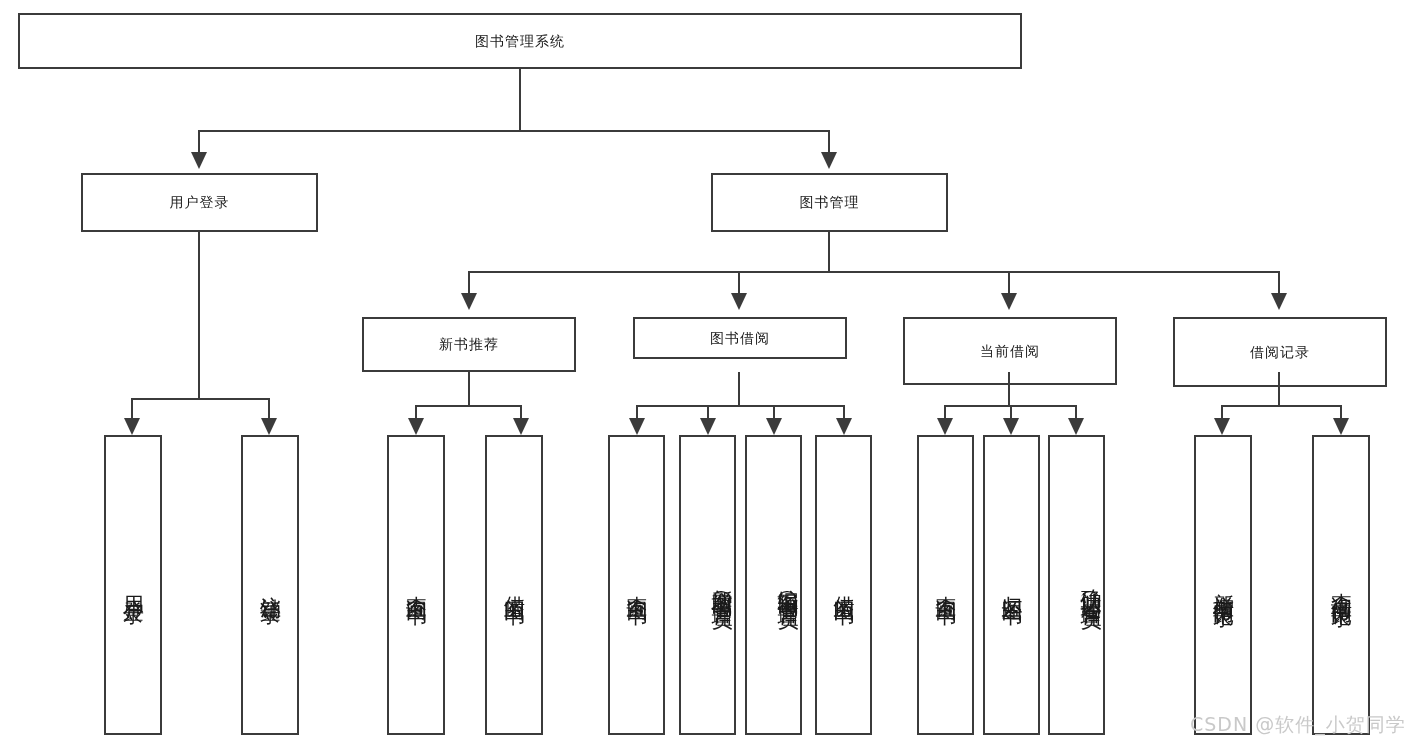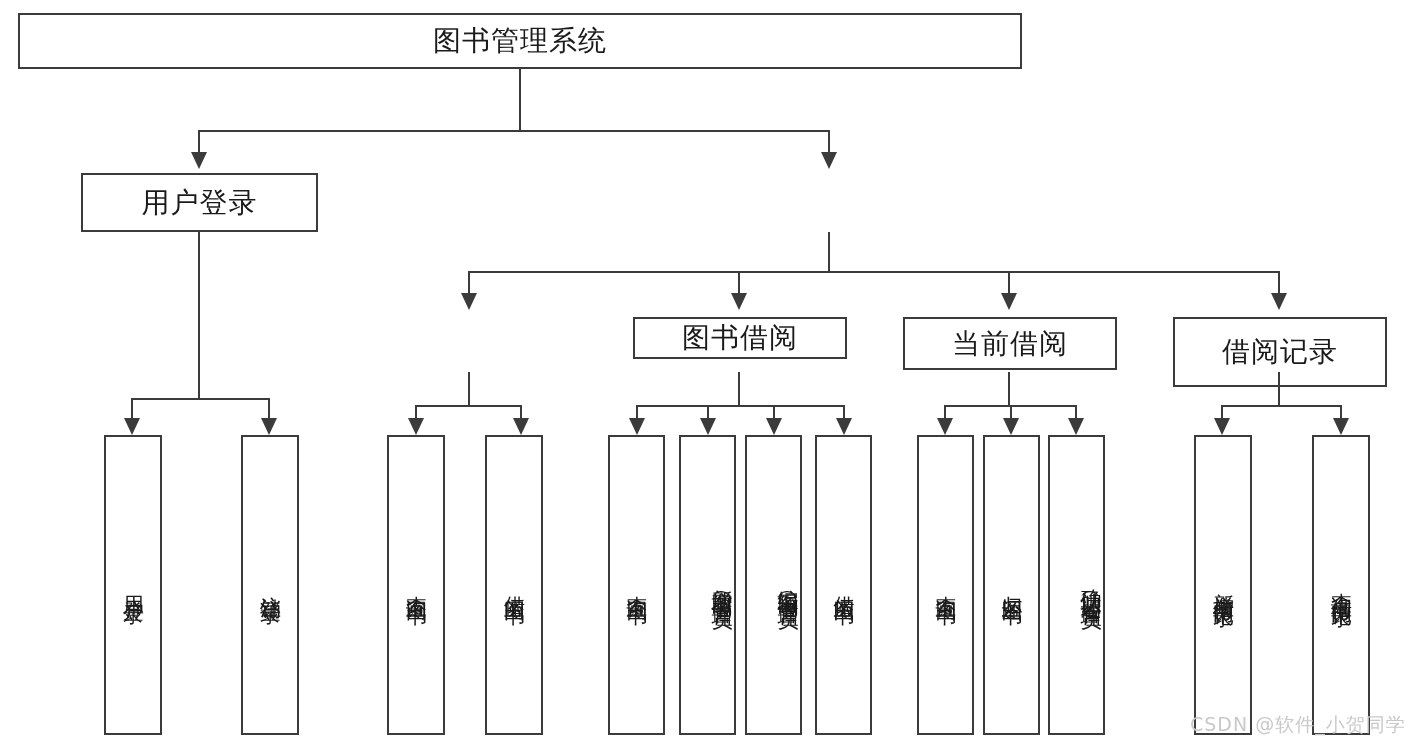--- a/index.html
+++ b/index.html
@@ -22,21 +22,21 @@
     box-sizing: border-box;
     border: 2px solid #3b3b3b;
     background: #ffffff;
     display: flex;
     align-items: center;
     justify-content: center;
     color: #1a1a1a;
     line-height: 1.18;
   }
   .node.horiz {
-    font-size: 28px;
+    font-size: 14px;
     letter-spacing: 1px;
     text-align: center;
   }
   .node.vert {
     writing-mode: vertical-rl;
     text-orientation: upright;
     font-size: 21px;
     letter-spacing: 3px;
     text-align: center;
     padding-top: 4px;
@@ -80,44 +80,50 @@
   <div class="edge v" style="left:199px; top:69px; width:2px; height:0px;"></div>
   <div class="edge v" style="left:519px; top:69px; height:62px;"></div>
   <div class="edge h" style="left:198px; top:130px; width:632px;"></div>
   <div class="edge v" style="left:198px; top:130px; height:22px;"></div>
   <div class="arrow" style="left:191px; top:152px;"></div>
   <div class="edge v" style="left:828px; top:130px; height:22px;"></div>
   <div class="arrow" style="left:821px; top:152px;"></div>
 
   <div class="node horiz" style="left:81px; top:173px; width:237px; height:59px;">
     <span>用户登录</span>
+  </div>
+  <div class="node horiz" style="left:711px; top:173px; width:237px; height:59px;">
+    <span>图书管理</span>
   </div>
 
   <div class="edge v" style="left:198px; top:232px; height:167px;"></div>
   <div class="edge h" style="left:131px; top:398px; width:139px;"></div>
   <div class="edge v" style="left:131px; top:398px; height:20px;"></div>
   <div class="arrow" style="left:124px; top:418px;"></div>
   <div class="edge v" style="left:268px; top:398px; height:20px;"></div>
   <div class="arrow" style="left:261px; top:418px;"></div>
 
   <div class="edge v" style="left:828px; top:232px; height:40px;"></div>
   <div class="edge h" style="left:468px; top:271px; width:812px;"></div>
   <div class="edge v" style="left:468px; top:271px; height:22px;"></div>
   <div class="arrow" style="left:461px; top:293px;"></div>
   <div class="edge v" style="left:738px; top:271px; height:22px;"></div>
   <div class="arrow" style="left:731px; top:293px;"></div>
   <div class="edge v" style="left:1008px; top:271px; height:22px;"></div>
   <div class="arrow" style="left:1001px; top:293px;"></div>
   <div class="edge v" style="left:1278px; top:271px; height:22px;"></div>
   <div class="arrow" style="left:1271px; top:293px;"></div>
 
+  <div class="node horiz" style="left:362px; top:317px; width:214px; height:55px;">
+    <span>新书推荐</span>
+  </div>
   <div class="node horiz" style="left:633px; top:317px; width:214px; height:42px;">
     <span>图书借阅</span>
   </div>
-  <div class="node horiz" style="left:903px; top:317px; width:214px; height:53px;justify-content:center;">
+  <div class="node horiz" style="left:903px; top:317px; width:214px; height:68px;justify-content:center;">
     <span>当前借阅</span>
   </div>
   <div class="node horiz" style="left:1173px; top:317px; width:214px; height:70px;">
     <span>借阅记录</span>
   </div>
 
   <div class="edge v" style="left:468px; top:372px; height:34px;"></div>
   <div class="edge h" style="left:415px; top:405px; width:107px;"></div>
   <div class="edge v" style="left:415px; top:405px; height:13px;"></div>
   <div class="arrow" style="left:408px; top:418px;"></div>

